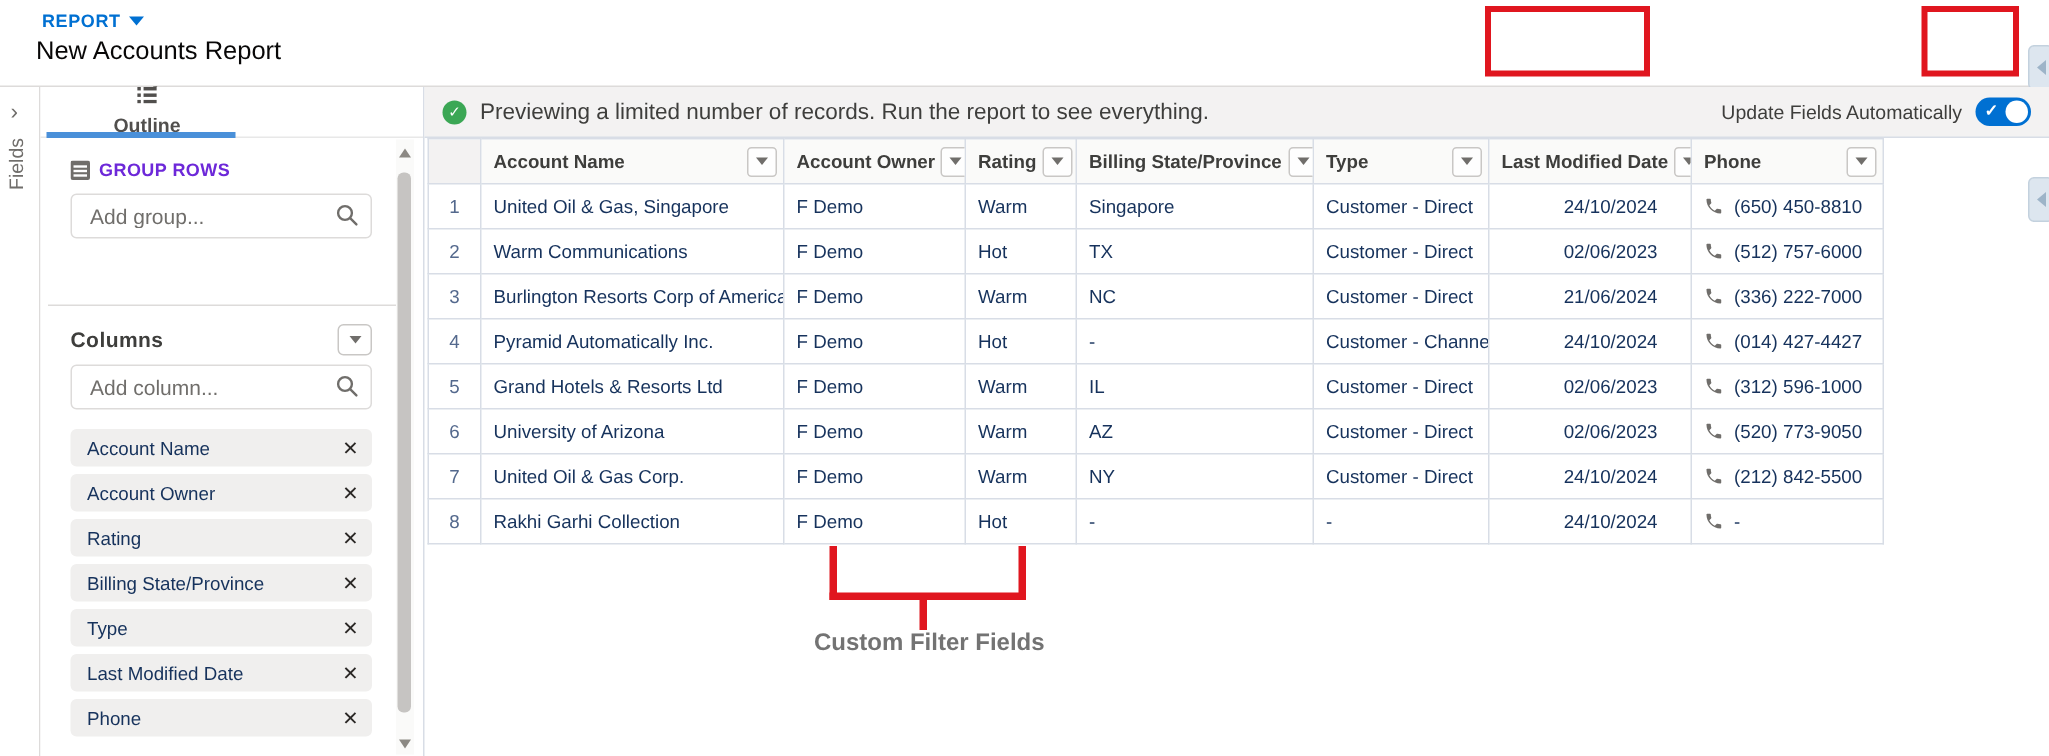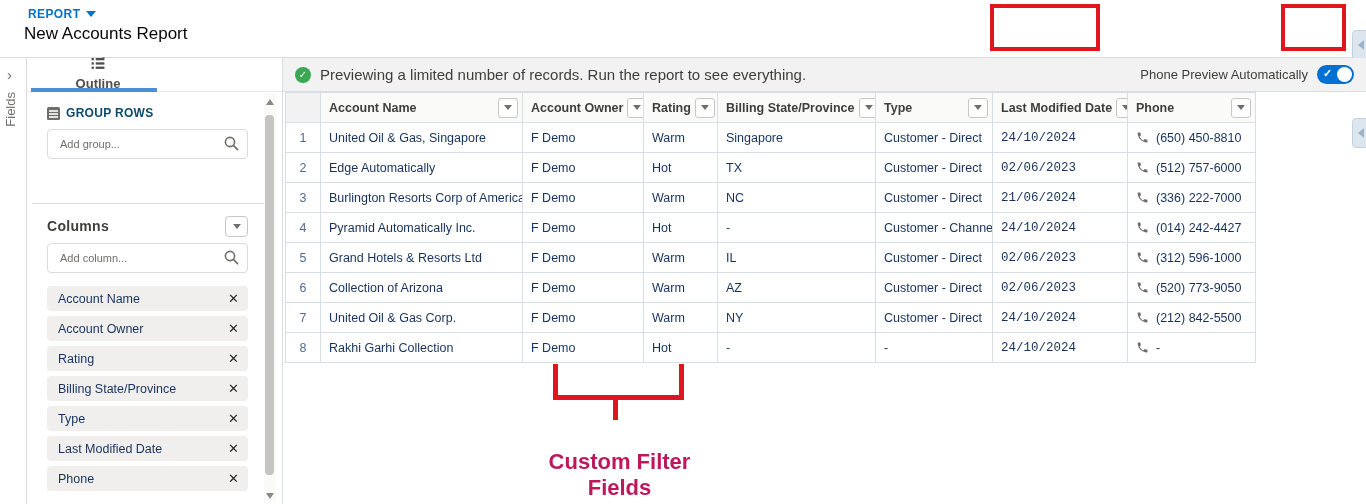--- a/index.html
+++ b/index.html
@@ -51,25 +51,25 @@
          font-size:13px; font-weight:bold; color:#514f4d; cursor:pointer;flex-direction:column; }
   #tab-outline { left:10px; width:120px; padding-left:2px; }
   #tab-filters { left:138px; width:110px; }
   .tab-underline { position:absolute; left:4px; top:30px; width:126px; height:4px; background:#4a90d9; }
   .badge { background:#0070d2; color:#fff; font-size:11px; font-weight:bold; min-width:18px; height:18px;
            border-radius:9px; display:flex; align-items:center; justify-content:center; padding:0 5px; }
   .funnel { display:inline-block; }
 
   .sb-section { position:absolute; left:20px; }
   .sb-heading { display:flex; align-items:center; gap:6px; font-size:12px; font-weight:bold;
-                color:#0c4a6e; letter-spacing:.3px; }
+                color:#6d28d9; letter-spacing:.3px; }
   .sb-heading2 { font-size:14px; font-weight:bold; color:#3e3e3c; }
   .sb-input-wrap { position:relative; width:201px; margin-top:9px; }
   .sb-input { width:201px; height:30px; border:1px solid #dddbda; border-radius:4px; padding:0 30px 0 12px;
-              font-size:11px; color:#080707; font-family:inherit; }
+              font-size:14px; color:#080707; font-family:inherit; }
   .sb-input::placeholder { color:#706e6b; }
   .search-ico { position:absolute; right:9px; top:7px; }
   .sb-divider { position:absolute; left:5px; top:145px; width:235px; height:1px; background:#dddbda; }
   .col-dd-btn { position:absolute; right:36px; width:23px; height:21px; border:1px solid #c9c7c5;
                 border-radius:4px; background:#fff; display:flex; align-items:center; justify-content:center;
                 cursor:pointer; }
   .col-dd-btn .tri-down { border-left-width:4px; border-right-width:4px; border-top:5px solid #706e6b; }
 
   .pill-list { position:absolute; left:20px; top:228px; width:201px; display:flex;
                flex-direction:column; gap:5px; }
@@ -108,32 +108,32 @@
   .grid th, .grid td { border:1px solid #d8dde6; height:30px; overflow:hidden; white-space:nowrap; }
   .grid th { background:#fafaf9; font-size:12.5px; font-weight:bold; color:#3e3e3c; text-align:left;
              padding:0 4px 0 8px; }
   .th-inner { display:flex; align-items:center; justify-content:space-between; gap:4px; }
   .hdr-menu { width:20px; height:20px; border:1px solid #c9c7c5; border-radius:3px; background:#fefefe;
               display:flex; align-items:center; justify-content:center; cursor:pointer; flex:0 0 auto; }
   .hdr-menu .tri-down { border-left-width:4px; border-right-width:4px; border-top:5px solid #706e6b; }
   .grid td { font-size:12.5px; color:#16325c; padding:0 8px; }
   .grid td.rownum { color:#54698d; text-align:center; padding:0; background:#fff; }
   .grid th.rownum-h { background:#f3f2f2; }
-  .grid td.date { padding-right:2px;font-family:Liberation Mono, monospace; }
+  .grid td.date { text-align:right; padding-right:22px; }
   .phone-cell { display:flex; align-items:center; gap:7px; }
   .phone-ico { flex:0 0 auto; display:inline-flex; }
 
   
   .anno { position:absolute; background:#e0161f; z-index:25; }
   #anno-left  { left:553px; top:364px; width:5px; height:36px; }
   #anno-right { left:679px; top:364px; width:5px; height:36px; }
   #anno-bar   { left:553px; top:395px; width:131px; height:5px; }
   #anno-stem  { left:613px; top:400px; width:5px; height:20px; }
   #anno-label { position:absolute; left:527px; top:420px; width:185px; text-align:center;
-                color:#be185d; font-size:22px; font-weight:600; z-index:25; background:transparent;margin-top:29px; }
+                color:#737373; font-size:16px; font-weight:600; z-index:25; background:transparent; }
 </style>
 </head>
 <body>
 
 <div class="page">
 
   <div class="topbar">
     <div class="report-label">
       <span>REPORT</span>
       <span class="tri-down"></span>
@@ -261,21 +261,21 @@
       <span class="arr arr-up"></span>
       <div class="sb-thumb"></div>
       <span class="arr arr-dn"></span>
     </div>
   </div>
 
   <div class="banner">
     <span class="check-circle">✓</span>
     <span class="banner-msg">Previewing a limited number of records. Run the report to see everything.</span>
     <div class="banner-right">
-      <span class="toggle-label">Phone Preview Automatically</span>
+      <span class="toggle-label">Update Fields Automatically</span>
       <div class="toggle">
         <span class="tick">✓</span>
         <span class="knob"></span>
       </div>
     </div>
   </div>
 
   <table class="grid">
     <colgroup>
       <col style="width:35px">
@@ -362,21 +362,21 @@
             <span class="phone-cell">
               <svg class="phone-ico" width="13" height="13" viewBox="0 0 24 24">
                 <path fill="#706e6b" d="M6.6 10.8c1.5 2.9 3.8 5.2 6.7 6.7l2.2-2.2c.3-.3.7-.4 1-.3 1.2.4 2.4.6 3.7.6.6 0 1 .4 1 1V20c0 .6-.4 1-1 1C10.8 21 3 13.2 3 3.8c0-.6.4-1 1-1h3.4c.6 0 1 .4 1 1 0 1.3.2 2.5.6 3.7.1.3 0 .7-.3 1l-2.1 2.3z"></path>
               </svg>
               <span>(650) 450-8810</span>
             </span>
           </td>
         </tr>
         <tr>
           <td class="rownum">2</td>
-          <td>Edge Automatically</td>
+          <td>Warm Communications</td>
           <td>F Demo</td>
           <td>Hot</td>
           <td>TX</td>
           <td>Customer - Direct</td>
           <td class="date">02/06/2023</td>
           <td>
             <span class="phone-cell">
               <svg class="phone-ico" width="13" height="13" viewBox="0 0 24 24">
                 <path fill="#706e6b" d="M6.6 10.8c1.5 2.9 3.8 5.2 6.7 6.7l2.2-2.2c.3-.3.7-.4 1-.3 1.2.4 2.4.6 3.7.6.6 0 1 .4 1 1V20c0 .6-.4 1-1 1C10.8 21 3 13.2 3 3.8c0-.6.4-1 1-1h3.4c.6 0 1 .4 1 1 0 1.3.2 2.5.6 3.7.1.3 0 .7-.3 1l-2.1 2.3z"></path>
               </svg>
@@ -407,21 +407,21 @@
           <td>F Demo</td>
           <td>Hot</td>
           <td>-</td>
           <td>Customer - Channel</td>
           <td class="date">24/10/2024</td>
           <td>
             <span class="phone-cell">
               <svg class="phone-ico" width="13" height="13" viewBox="0 0 24 24">
                 <path fill="#706e6b" d="M6.6 10.8c1.5 2.9 3.8 5.2 6.7 6.7l2.2-2.2c.3-.3.7-.4 1-.3 1.2.4 2.4.6 3.7.6.6 0 1 .4 1 1V20c0 .6-.4 1-1 1C10.8 21 3 13.2 3 3.8c0-.6.4-1 1-1h3.4c.6 0 1 .4 1 1 0 1.3.2 2.5.6 3.7.1.3 0 .7-.3 1l-2.1 2.3z"></path>
               </svg>
-              <span>(014) 242-4427</span>
+              <span>(014) 427-4427</span>
             </span>
           </td>
         </tr>
         <tr>
           <td class="rownum">5</td>
           <td>Grand Hotels &amp; Resorts Ltd</td>
           <td>F Demo</td>
           <td>Warm</td>
           <td>IL</td>
           <td>Customer - Direct</td>
@@ -430,21 +430,21 @@
             <span class="phone-cell">
               <svg class="phone-ico" width="13" height="13" viewBox="0 0 24 24">
                 <path fill="#706e6b" d="M6.6 10.8c1.5 2.9 3.8 5.2 6.7 6.7l2.2-2.2c.3-.3.7-.4 1-.3 1.2.4 2.4.6 3.7.6.6 0 1 .4 1 1V20c0 .6-.4 1-1 1C10.8 21 3 13.2 3 3.8c0-.6.4-1 1-1h3.4c.6 0 1 .4 1 1 0 1.3.2 2.5.6 3.7.1.3 0 .7-.3 1l-2.1 2.3z"></path>
               </svg>
               <span>(312) 596-1000</span>
             </span>
           </td>
         </tr>
         <tr>
           <td class="rownum">6</td>
-          <td>Collection of Arizona</td>
+          <td>University of Arizona</td>
           <td>F Demo</td>
           <td>Warm</td>
           <td>AZ</td>
           <td>Customer - Direct</td>
           <td class="date">02/06/2023</td>
           <td>
             <span class="phone-cell">
               <svg class="phone-ico" width="13" height="13" viewBox="0 0 24 24">
                 <path fill="#706e6b" d="M6.6 10.8c1.5 2.9 3.8 5.2 6.7 6.7l2.2-2.2c.3-.3.7-.4 1-.3 1.2.4 2.4.6 3.7.6.6 0 1 .4 1 1V20c0 .6-.4 1-1 1C10.8 21 3 13.2 3 3.8c0-.6.4-1 1-1h3.4c.6 0 1 .4 1 1 0 1.3.2 2.5.6 3.7.1.3 0 .7-.3 1l-2.1 2.3z"></path>
               </svg>

